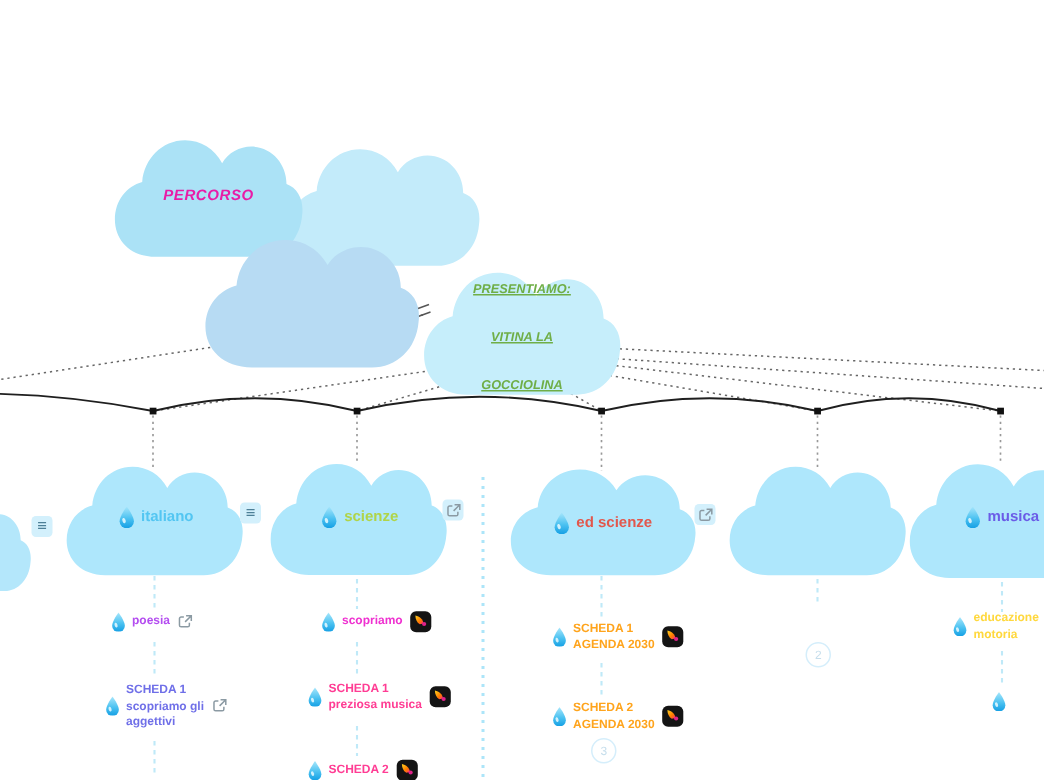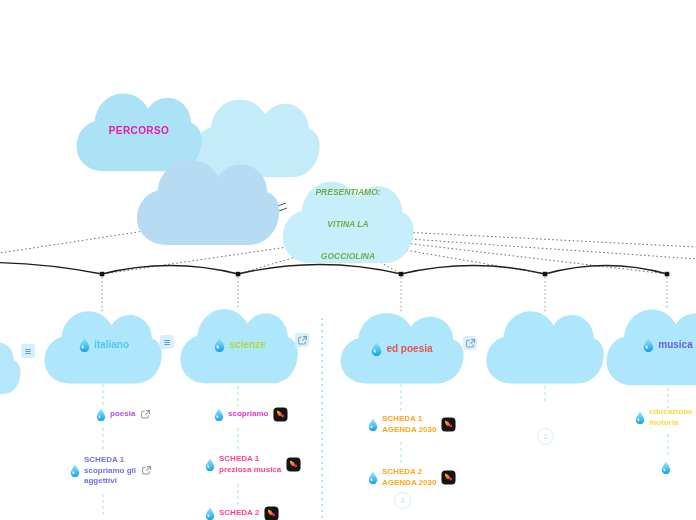--- a/index.html
+++ b/index.html
@@ -4,25 +4,25 @@
 <style>
   html,body{margin:0;padding:0;background:#fff;}
   .stage{position:relative;width:696px;height:520px;overflow:hidden;background:#ffffff;
          font-family:"Liberation Sans",sans-serif;}
   svg.wires{position:absolute;left:0;top:0;pointer-events:none;}
   .cloud{position:absolute;}
   .cloud svg{display:block;width:100%;height:100%;}
   .cloud-label{position:absolute;display:flex;align-items:center;justify-content:center;
                text-align:center;pointer-events:none;}
   .cloud-label .drop-ic{margin-right:4px;flex:none;}
-  .t-percorso{color:#e81ca7;font-size:10px;font-weight:bold;letter-spacing:.4px;}
+  .t-percorso{color:#e81ca7;font-size:10px;font-weight:bold;font-style:italic;letter-spacing:.4px;}
   .t-interdisci{color:#8a4bcf;font-size:11.5px;letter-spacing:.6px;line-height:14px;}
   .t-scuola{color:#4a6fdc;font-size:9.5px;font-weight:bold;line-height:12px;letter-spacing:.3px;}
   .t-present{color:#6fae47;font-size:8.5px;font-weight:bold;font-style:italic;line-height:12px;}
-  .t-present span{display:block;margin-top:20px;}
+  .t-present span{text-decoration:underline;display:block;margin-top:20px;}
   .t-branch{font-size:10px;font-weight:600;}
   .c-italiano{color:#53c6f2}.c-scienze{color:#b0d448}.c-edcivica{color:#e2574c}
   .c-inglese{color:#c9d327}.c-musica{color:#6b5ce7}
   .node{position:absolute;display:flex;align-items:center;}
   .node .drop-ic{flex:none;margin-right:4px;}
   .node .lbl{font-size:8px;font-weight:bold;line-height:10.5px;}
   .node .lbl span{display:block;}
   .lbl-poesia{color:#b44df0}.lbl-aggettivi{color:#6f6fe8}
   .lbl-cartellone{color:#ef30d0}.lbl-pink{color:#ff3d94}
   .lbl-orange{color:#ffa41c}.lbl-inglese{color:#ff7bbd;font-size:6.5px;}
@@ -201,21 +201,21 @@
   <div class="cloud-label t-branch c-italiano" style="left:52px;top:332px;width:104px;height:24px">
     <svg class="drop-ic" width="11" height="15" viewBox="0 0 12 16">
         <use href="#dropShape"></use>
       </svg>
     <span>italiano</span>
   </div>
   <div class="cloud-label t-branch c-edcivica" style="left:348px;top:336px;width:108px;height:24px">
     <svg class="drop-ic" width="11" height="15" viewBox="0 0 12 16">
         <use href="#dropShape"></use>
       </svg>
-    <span>ed poesia</span>
+    <span>ed scienze</span>
   </div>
   <div class="cloud-label t-branch c-musica" style="left:616px;top:332px;width:104px;height:24px">
     <svg class="drop-ic" width="11" height="15" viewBox="0 0 12 16">
         <use href="#dropShape"></use>
       </svg>
     <span>musica</span>
   </div>
 
   <div class="btn" style="left:21px;top:344px">
       <span>≡</span>
@@ -227,21 +227,21 @@
     <svg width="11" height="11" viewBox="0 0 12 12">
         <use href="#extShape"></use>
       </svg>
   </div>
   <div class="btn" style="left:463px;top:336px">
     <svg width="11" height="11" viewBox="0 0 12 12">
         <use href="#extShape"></use>
       </svg>
   </div>
 
-  <div class="node" style="left:96px;top:408px">
+  <div class="node" style="left:74px;top:408px">
     <svg class="drop-ic" width="10" height="13" viewBox="0 0 12 16">
         <use href="#dropShape"></use>
       </svg>
     <div class="lbl lbl-poesia">
         <span>poesia</span>
       </div>
     <svg class="extlink" width="11" height="11" viewBox="0 0 12 12">
         <use href="#extShape"></use>
       </svg>
   </div>

